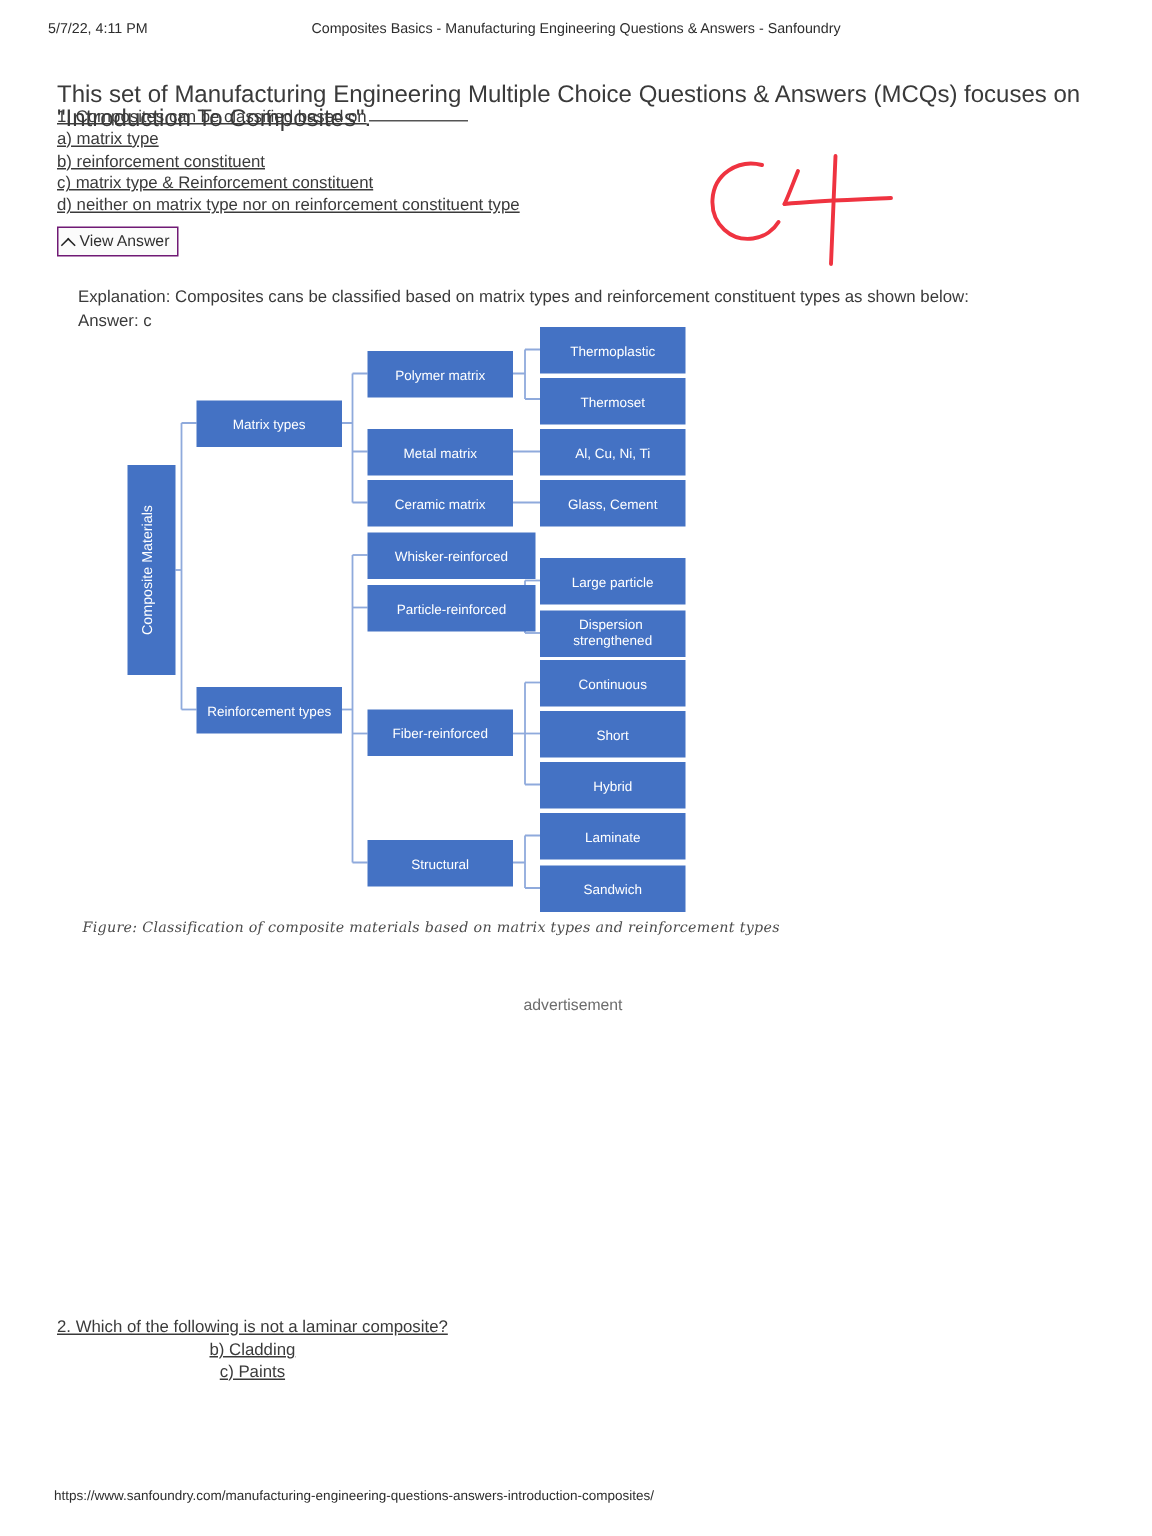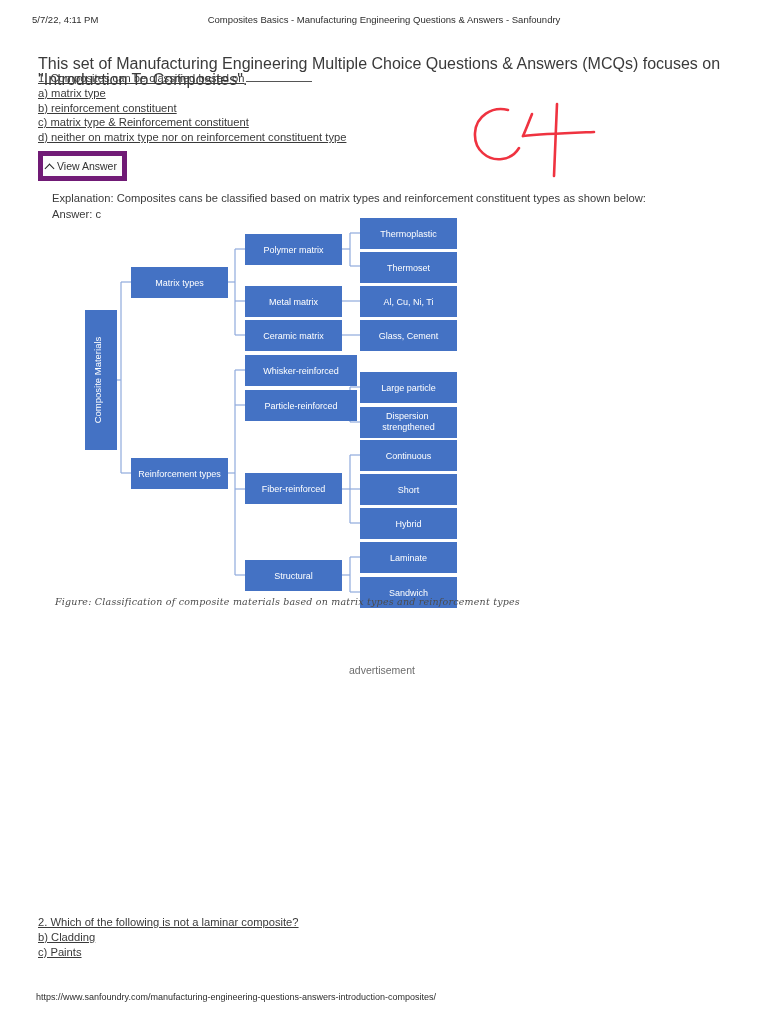--- a/index.html
+++ b/index.html
@@ -54,39 +54,39 @@
 
   .qblock {
     position: absolute;
     left: 38px;
     font-size: 11.2px;
     line-height: 14.8px;
     color: #3a3a3a;
   }
   .qblock .qline { white-space: nowrap; text-decoration: underline; }
   #q1 { top: 71px; }
-  #q2 { top: 915px; }
+  #q2 { top: 878px; text-align: center; }
 
   .blank-line {
     display: inline-block;
     border-bottom: 1px solid #555;
     width: 66px;
     height: 9px;
     vertical-align: baseline;
     margin-left: 2px;
   }
 
   
   .view-answer {
     position: absolute;
     left: 38px;
     top: 151px;
-    height: 30px;
+    height: 20px;
     padding: 0 5px 0 2px;
-    border: 5px solid #701a75;
+    border: 1px solid #701a75;
     background: #fbfbfb;
     font-size: 10.5px;
     line-height: 15px;
     color: #303030;
     display: flex;
     align-items: center;
     gap: 1px;
     box-sizing: border-box;
     cursor: pointer;
   }
@@ -136,21 +136,21 @@
     left: 80px;
     top: 215px;
     width: 400px;
     height: 400px;
   }
   .diagram svg { display: block; }
 
   .figcap {
     position: absolute;
     left: 55px;
-    top: 596px;
+    top: 613px;
     font-family: "DejaVu Serif", serif;
     font-style: italic;
     font-size: 9.5px;
     color: #4b4b4b;
     letter-spacing: .2px;
     white-space: nowrap;
   }
 
   .advert {
     position: absolute;

